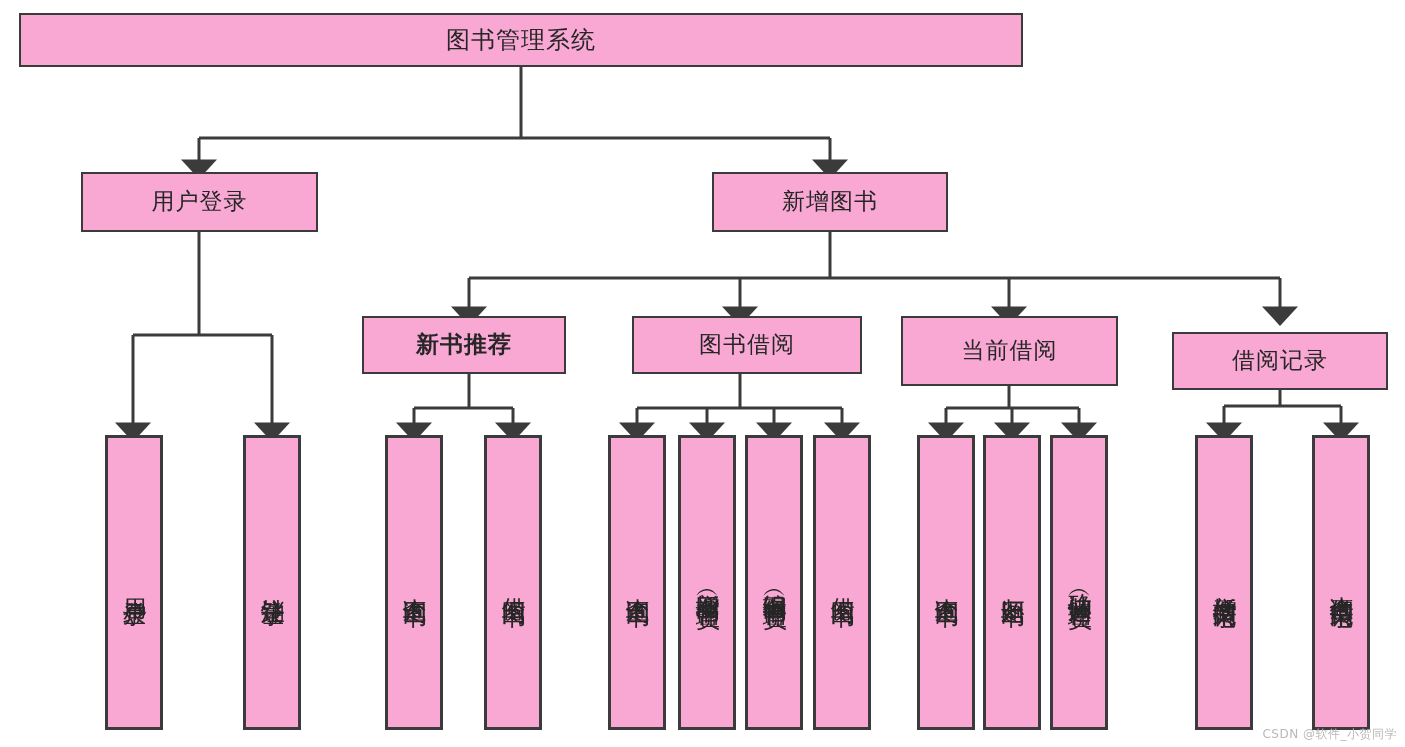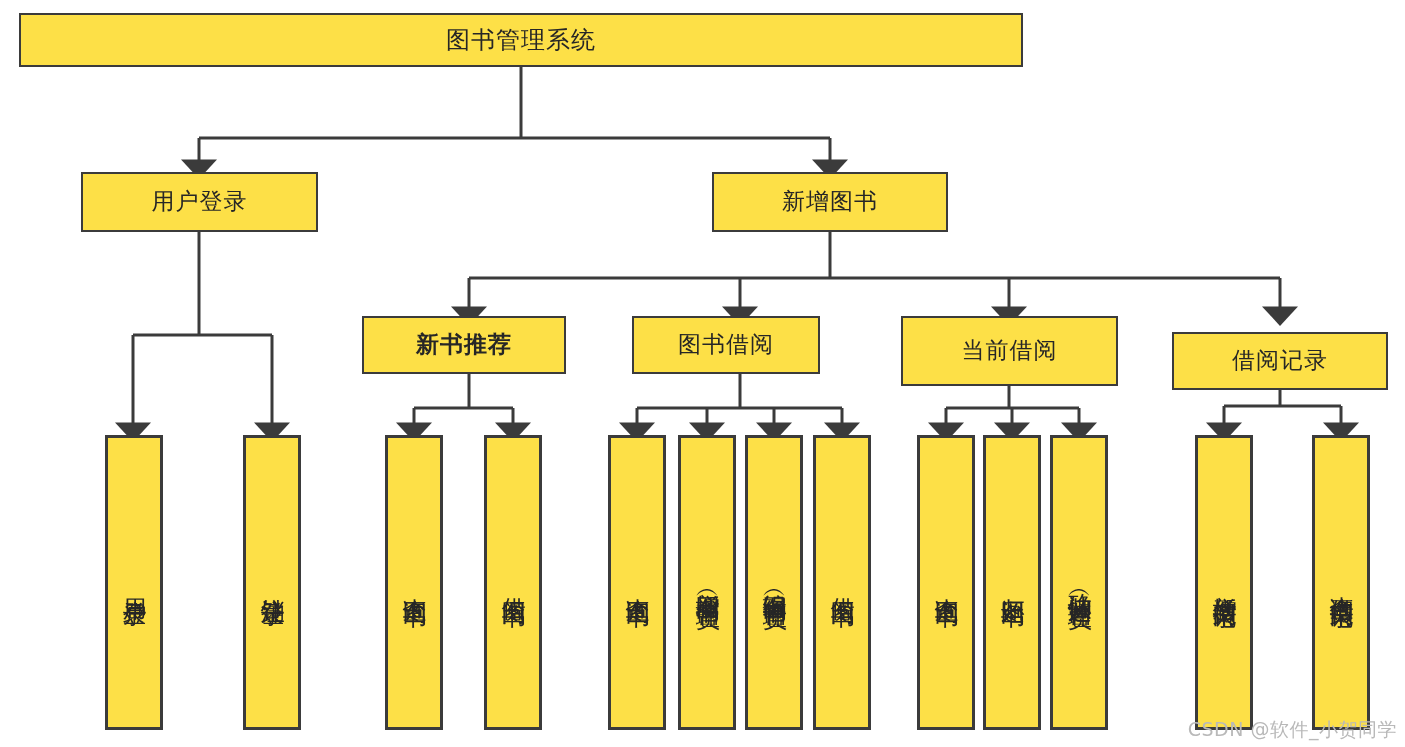--- a/index.html
+++ b/index.html
@@ -22,21 +22,21 @@
     position: absolute;
     left: 0;
     top: 0;
     width: 1405px;
     height: 747px;
     pointer-events: none;
   }
   .node {
     position: absolute;
     box-sizing: border-box;
-    background: #fde047;
+    background: #f9a8d4;
     border: 2.5px solid #3b3b3b;
     display: flex;
     align-items: center;
     justify-content: center;
     color: #262626;
   }
   .node.horiz {
     font-size: 23px;
     line-height: 1.1;
     letter-spacing: 1px;
@@ -57,21 +57,21 @@
     text-align: center;
     max-height: 100%;
   }
   .node.root {
     font-size: 24px;
   }
   #watermark {
     position: absolute;
     right: 8px;
     bottom: 4px;
-    font-size: 19px;
+    font-size: 12px;
     color: #b9b9b9;
     letter-spacing: 0.5px;
     white-space: nowrap;
   }
 </style>
 </head>
 <body>
 
 <div id="diagram-root">
 
@@ -133,21 +133,21 @@
   <div class="node horiz" style="left:81px; top:172px; width:237px; height:60px;">
     <span>用户登录</span>
   </div>
   <div class="node horiz" style="left:712px; top:172px; width:236px; height:60px;">
     <span>新增图书</span>
   </div>
 
   <div class="node horiz" style="left:362px; top:316px; width:204px; height:58px;font-weight:bold;">
     <span>新书推荐</span>
   </div>
-  <div class="node horiz" style="left:632px; top:316px; width:188px; height:58px;">
+  <div class="node horiz" style="left:632px; top:316px; width:230px; height:58px;">
     <span>图书借阅</span>
   </div>
   <div class="node horiz" style="left:901px; top:316px; width:217px; height:70px;">
     <span>当前借阅</span>
   </div>
   <div class="node horiz" style="left:1172px; top:316px; width:216px; height:58px;margin-top:16px;">
     <span>借阅记录</span>
   </div>
 
   <div class="node leaf" style="left:105px; top:435px; width:58px; height:295px;">

